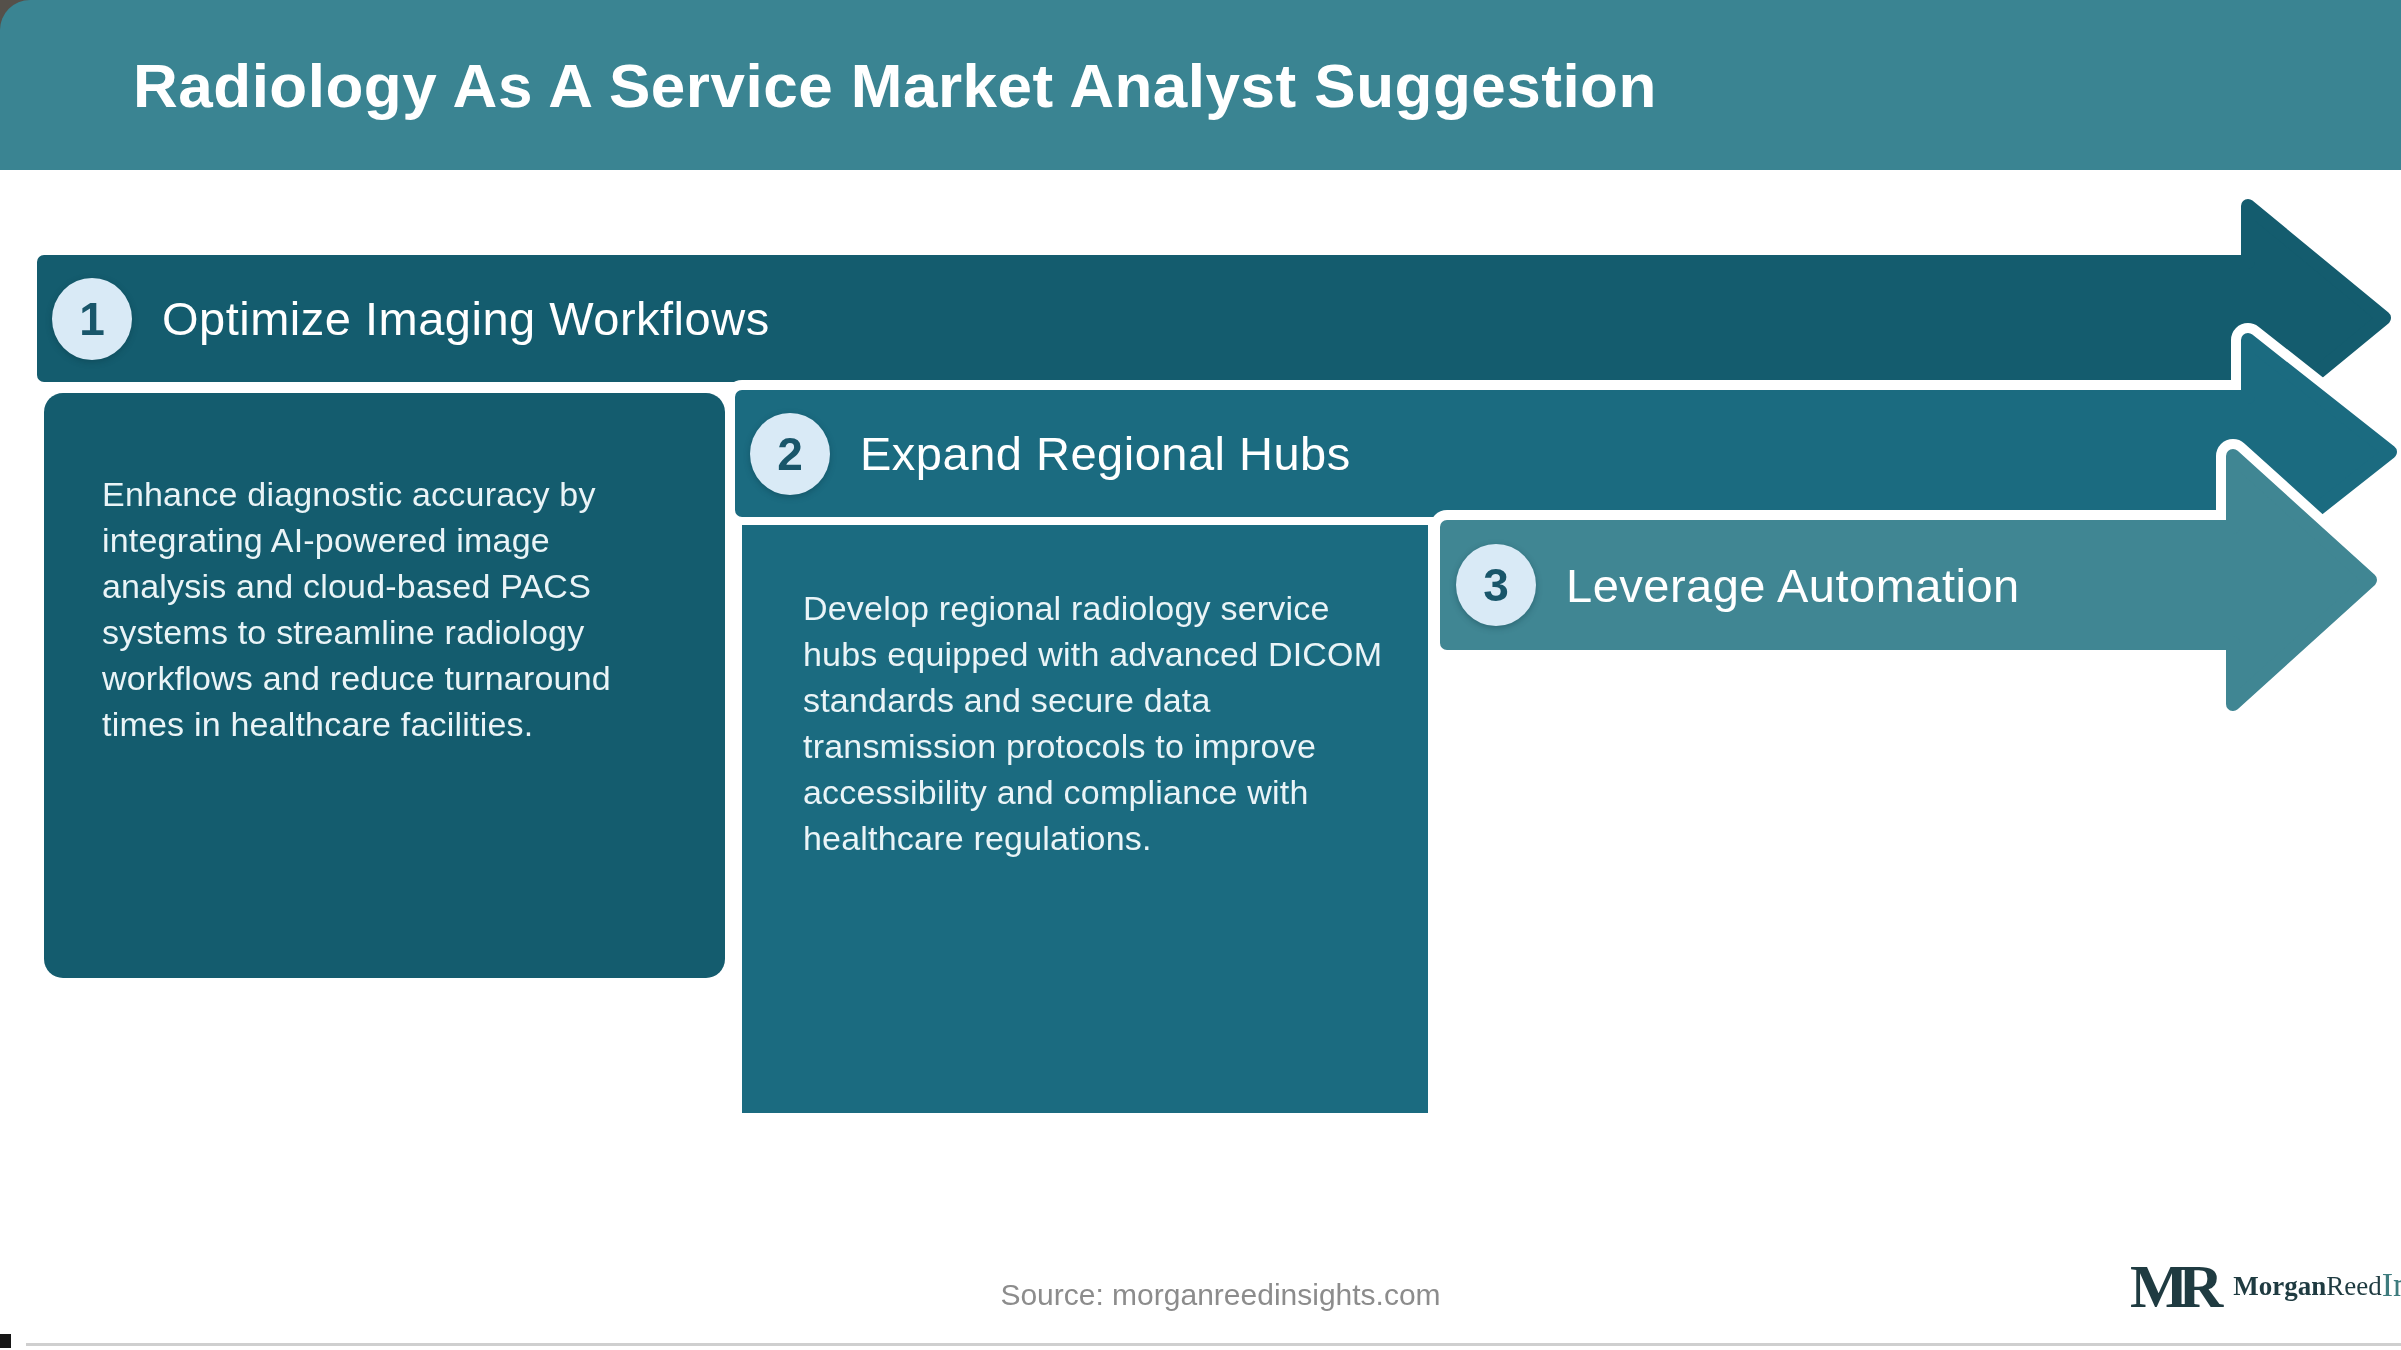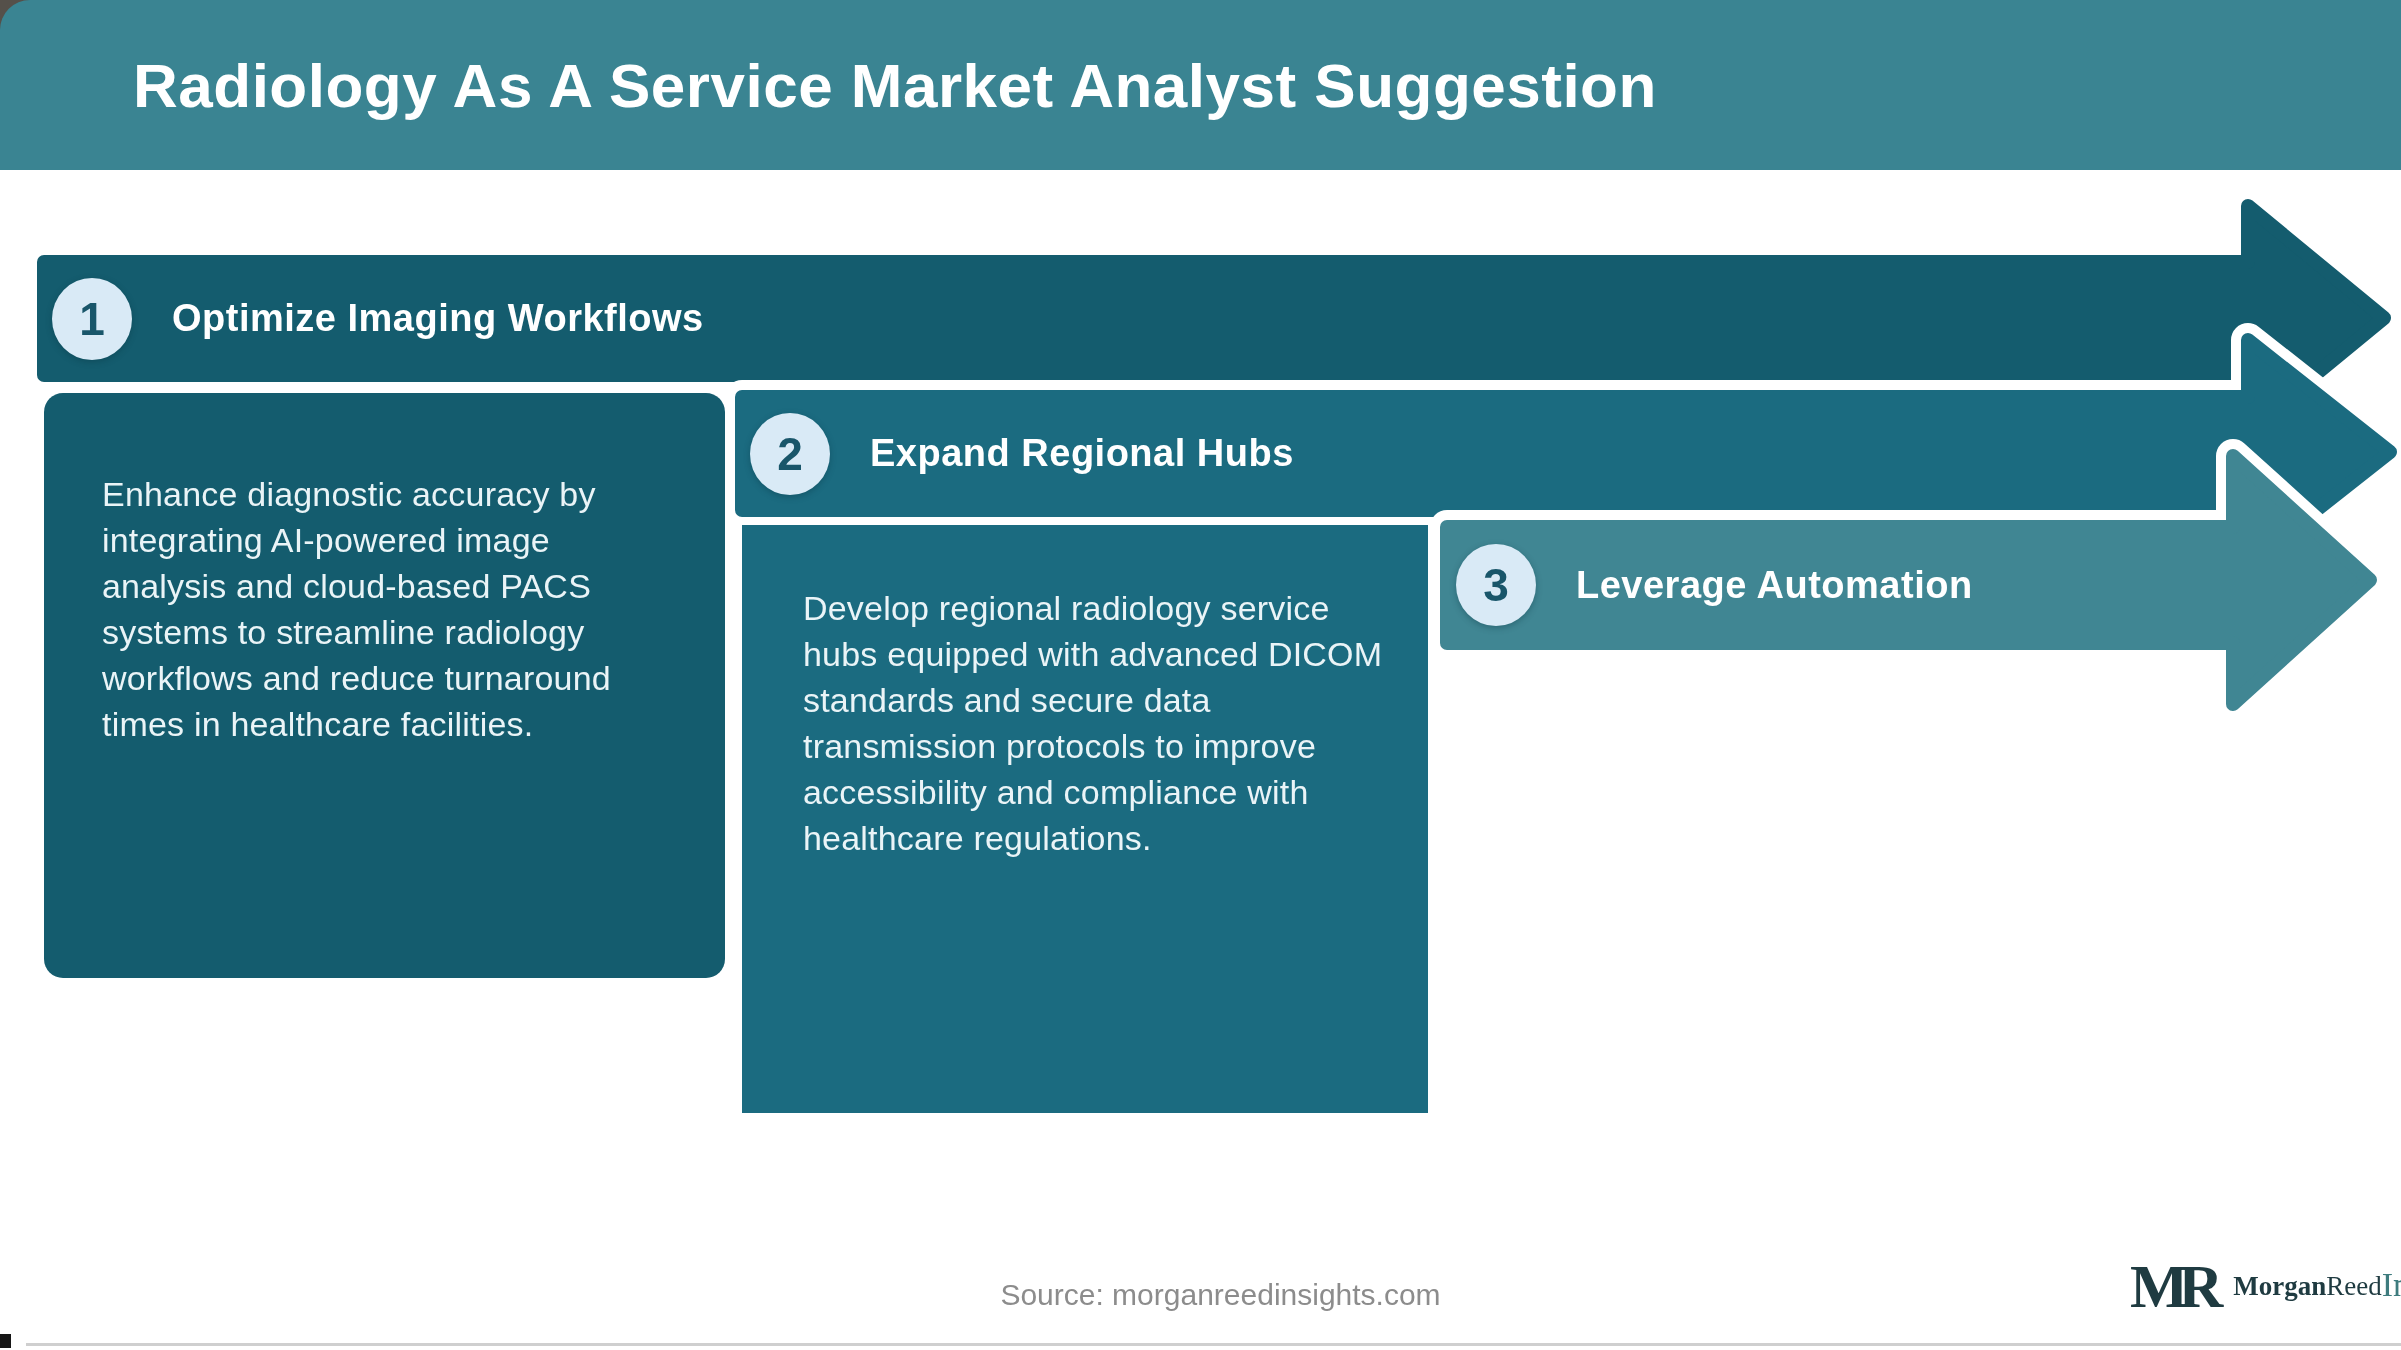--- a/index.html
+++ b/index.html
@@ -20,21 +20,21 @@
   svg.arrows{position:absolute;left:0;top:0;z-index:1;}
   .step-banner{
     position:absolute;z-index:3;display:flex;align-items:center;color:#fff;
   }
   .badge{
     width:80px;height:82px;border-radius:50%;background:#d9eaf6;
     display:flex;align-items:center;justify-content:center;flex:0 0 auto;
     box-shadow:0 2px 6px rgba(10,50,60,.35);
   }
   .badge span{color:#19566a;font-size:46px;font-weight:bold;}
-  .step-title{font-size:38px;font-weight:bold;margin-left:40px;letter-spacing:.5px;white-space:nowrap;}
+  .step-title{font-size:47px;font-weight:normal;margin-left:30px;letter-spacing:.5px;white-space:nowrap;}
   .desc-box{position:absolute;z-index:2;box-sizing:border-box;}
   .desc-box p{
     margin:0;color:#eaf4f7;font-size:34px;line-height:46px;font-weight:400;letter-spacing:.2px;
   }
   #box1{left:44px;top:393px;width:681px;height:585px;background:#145c6e;padding:78px 45px 0 58px;border-radius:19px;}
   #box2{left:742px;top:525px;width:686px;height:588px;background:#1b6b80;padding:60px 40px 0 61px;}
   #box3{left:1447px;top:657px;width:708px;height:586px;background:#408693;padding:45px 40px 0 60px;}
   #banner1{left:44px;top:262px;width:2206px;height:113px;padding-left:8px;}
   #banner2{left:742px;top:397px;width:1508px;height:113px;padding-left:8px;}
   #banner3{left:1447px;top:527px;width:786px;height:116px;padding-left:9px;}

